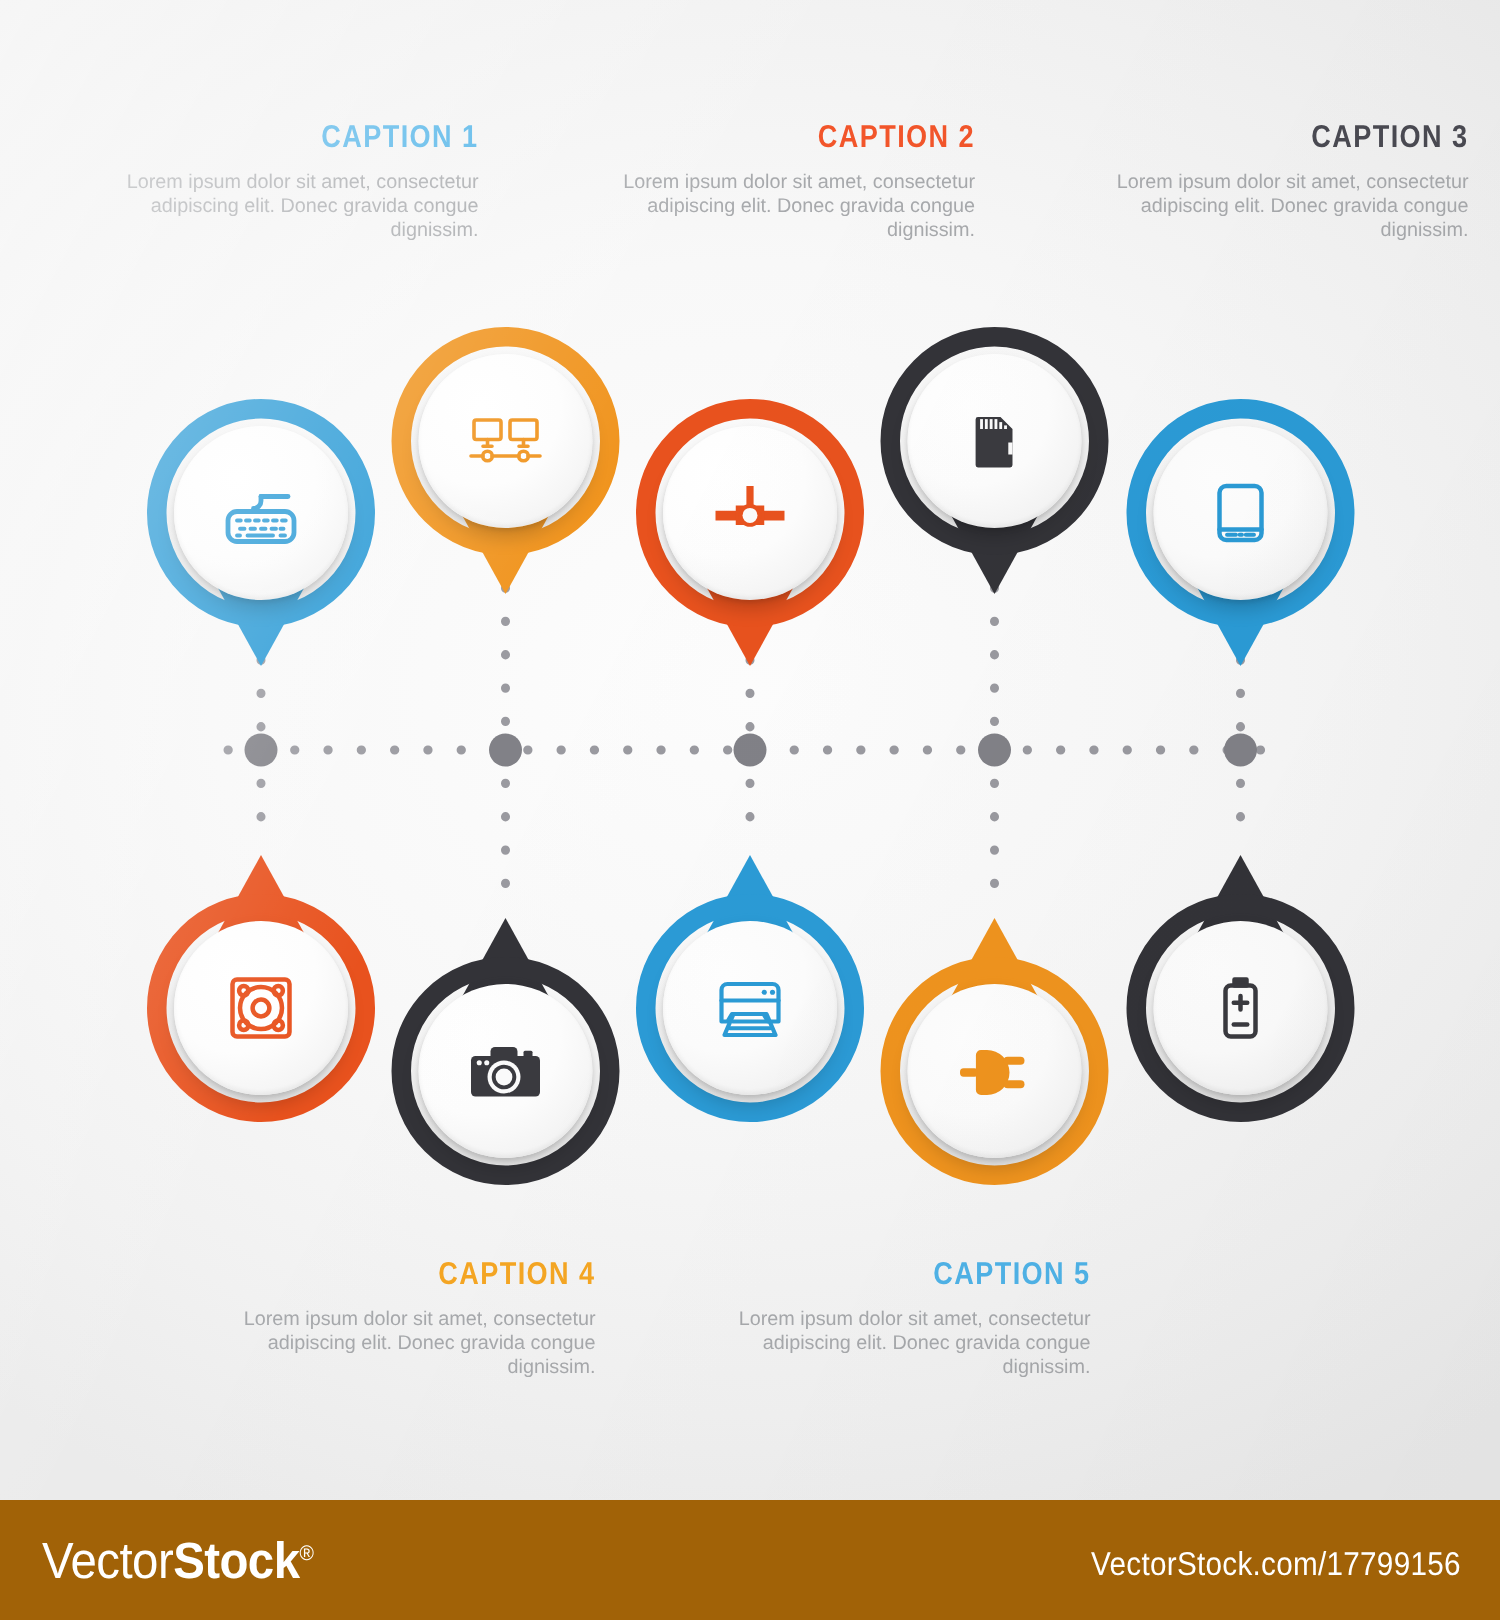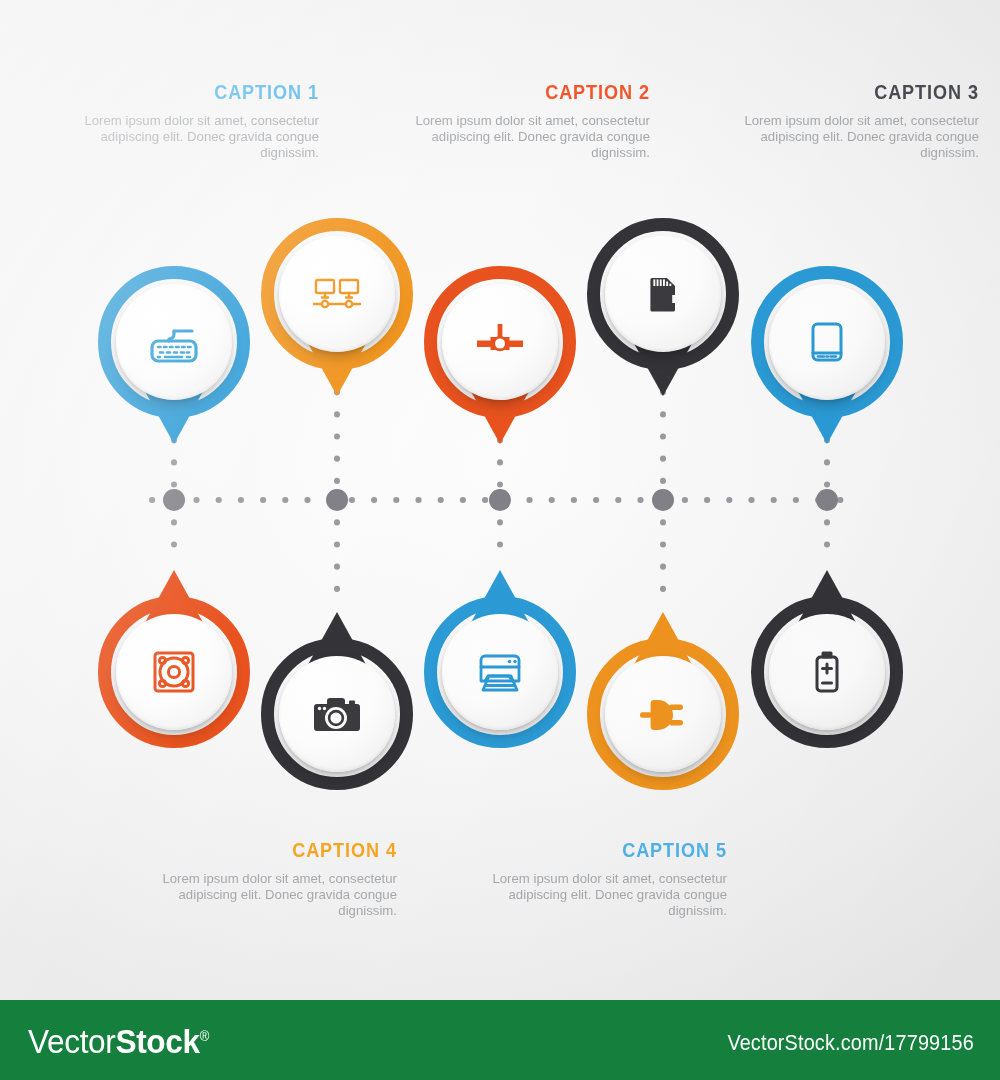--- a/index.html
+++ b/index.html
@@ -96,21 +96,21 @@
   .pin.down .disc { top: 18px; }
   .pin.up   .disc { top: 52px; }
 
   .pin .disc svg { display: block; }
 
   
   #footer {
     position: absolute;
     left: 0; top: 1000px;
     width: 1000px; height: 80px;
-    background: #15803d;
+    background: #a16207;
   }
   #footer-logo {
     position: absolute;
     left: 28px; top: 22px;
     color: #ffffff;
     font-family: "Liberation Sans Narrow", "Liberation Sans", sans-serif;
     font-size: 34px;
     letter-spacing: -0.4px;
     white-space: nowrap;
     transform: scaleX(0.93);

